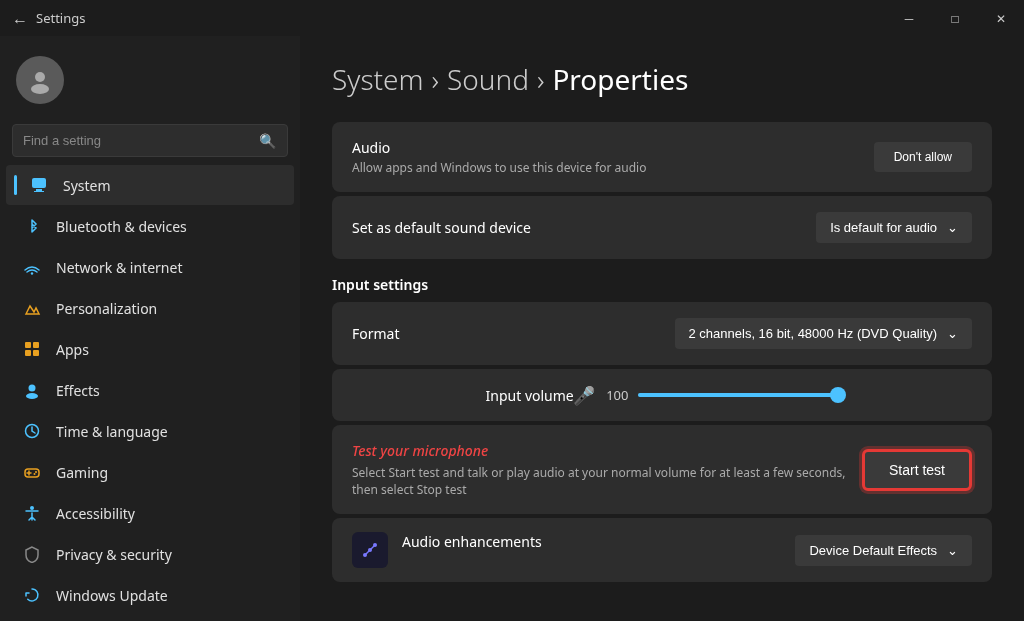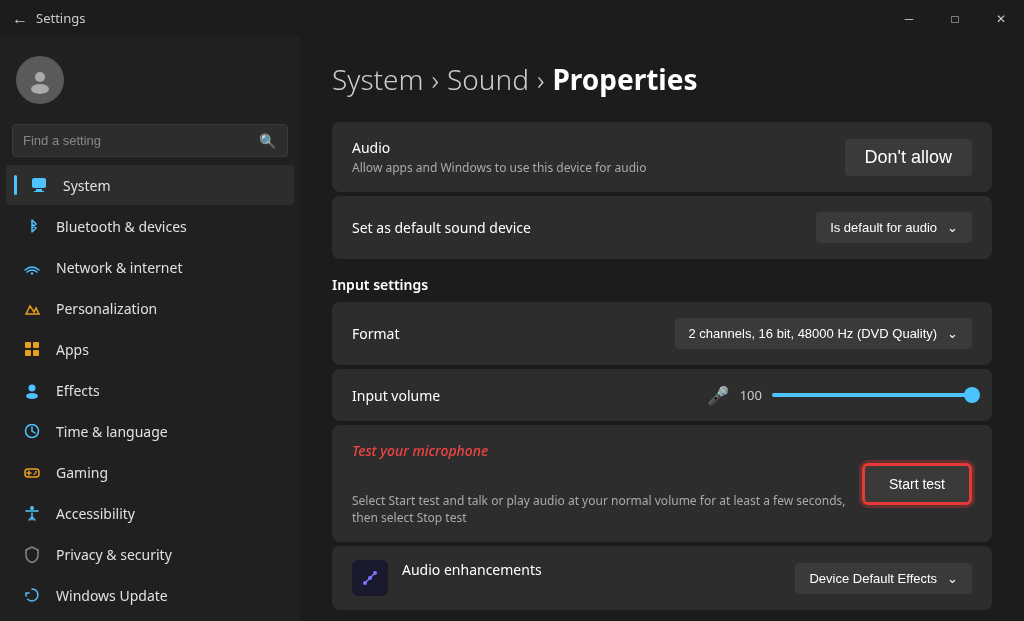--- a/index.html
+++ b/index.html
@@ -183,21 +183,21 @@
     .card-text-block { display: flex; flex-direction: column; gap: 2px; }
     .card-label { font-size: 14px; color: #fff; }
     .card-sub { font-size: 12px; color: #aaa; }
 
     .btn-default {
       background: #3a3a3a;
       color: #fff;
       border: none;
       border-radius: 4px;
       padding: 8px 20px;
-      font-size: 18px;
+      font-size: 12px;
       cursor: pointer;
       white-space: nowrap;
     }
 
     .dropdown-btn {
       background: #3a3a3a;
       color: #fff;
       border: none;
       border-radius: 4px;
       padding: 8px 14px;
@@ -229,21 +229,21 @@
     }
 
     
     .volume-row {
       background: #2d2d2d;
       border-radius: 8px;
       margin-bottom: 4px;
       padding: 14px 20px;
       display: flex;
       align-items: center;
-      justify-content: space-between;
+      justify-content: center;
     }
     .volume-control {
       display: flex;
       align-items: center;
       gap: 10px;
     }
     .mic-icon { color: #ccc; font-size: 18px; }
     .vol-num { font-size: 13px; color: #ccc; }
     .slider-track {
       width: 200px;
@@ -273,21 +273,21 @@
       background: #2d2d2d;
       border-radius: 8px;
       margin-bottom: 4px;
       padding: 16px 20px;
       display: flex;
       align-items: center;
       justify-content: space-between;
     }
     .test-text-block { display: flex; flex-direction: column; gap: 4px; max-width: 500px; }
     .test-label { font-size: 14px; color: #ef4444; font-weight: 500; font-style: italic; }
-    .test-sub { font-size: 12px; color: #aaa; margin-top: 28px; }
+    .test-sub { font-size: 12px; color: #aaa; }
     .btn-start-test {
       background: #3a3a3a;
       color: #fff;
       border: 3px solid #e53935;
       border-radius: 6px;
       padding: 10px 24px;
       font-size: 14px;
       cursor: pointer;
       white-space: nowrap;
       box-shadow: 0 0 0 3px rgba(229,57,53,0.3);
@@ -454,21 +454,21 @@
     </div>
   </div>
 
   <div class="content">
 
     <div class="page-header">
       <span class="page-header-title" style="font-weight:300; color:#cccccc;">System</span>
       <span class="breadcrumb-sep"> › </span>
       <span class="page-header-title" style="font-weight:300; color:#cccccc;">Sound</span>
       <span class="breadcrumb-sep"> › </span>
-      <span class="page-header-title bold" style="font-weight:700;">Properties</span>
+      <span class="page-header-title bold" style="font-weight:400;">Properties</span>
     </div>
 
     <div class="card">
       <div class="card-text-block">
         <span class="card-label">Audio</span>
         <span class="card-sub">Allow apps and Windows to use this device for audio</span>
       </div>
       <button class="btn-default">Don't allow</button>
     </div>
 

